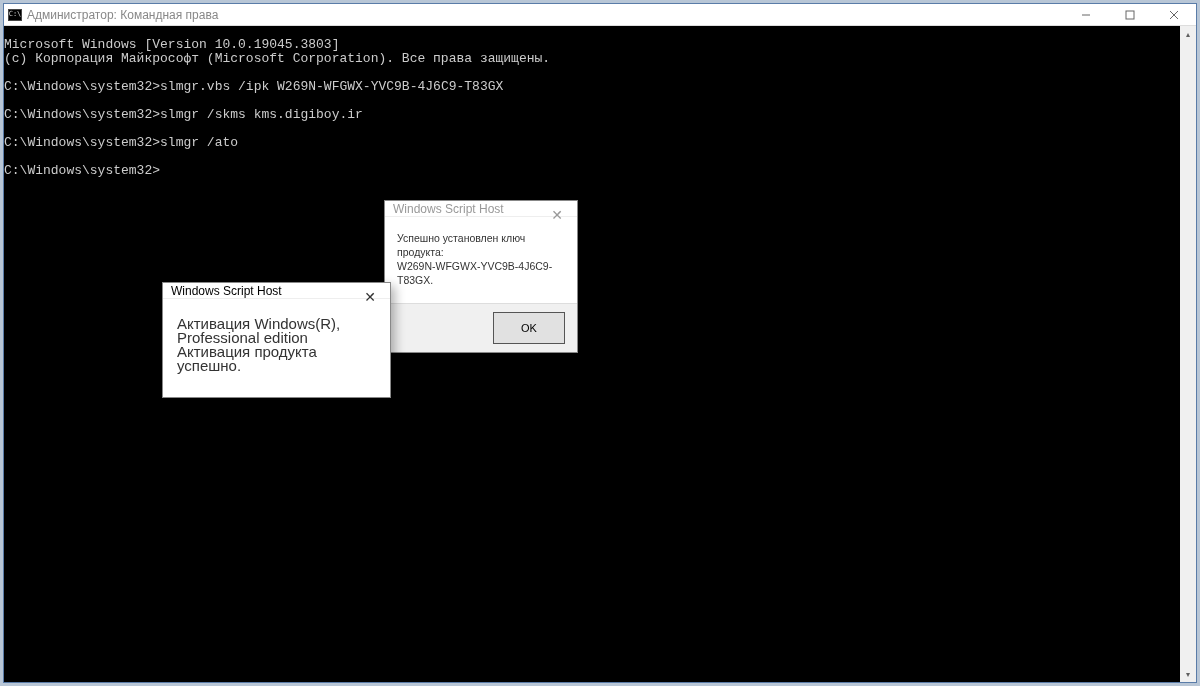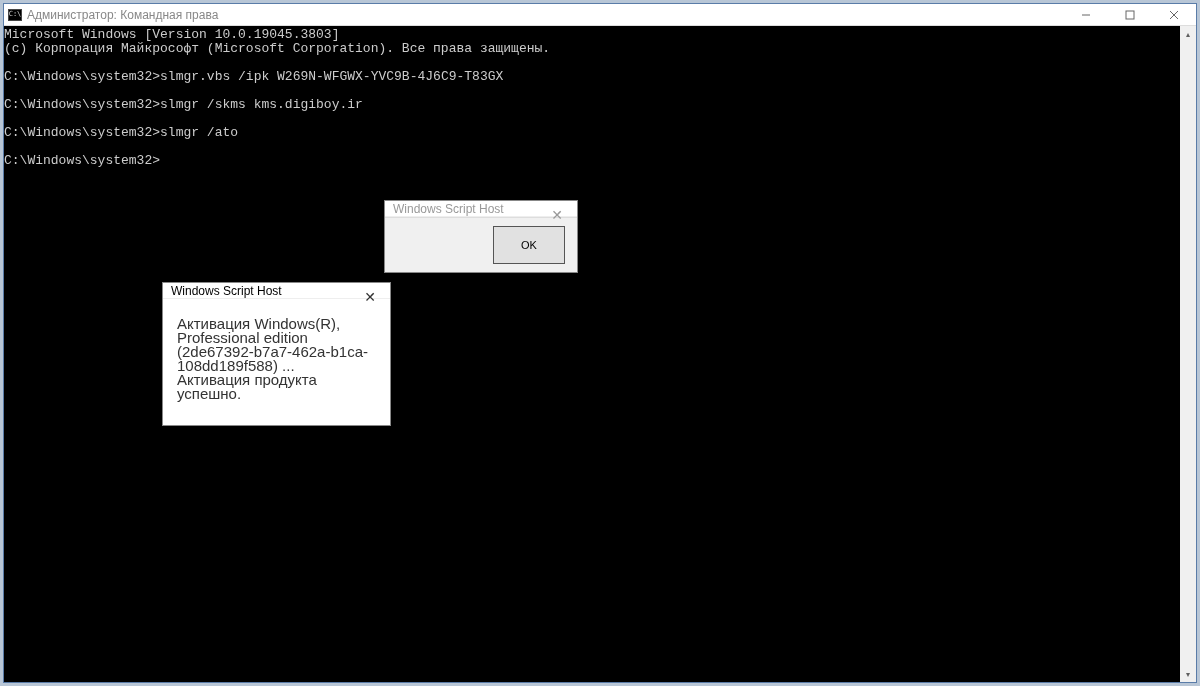--- a/index.html
+++ b/index.html
@@ -71,21 +71,21 @@
     background: #000;
     position: relative;
     overflow: hidden;
   }
   .console-text {
     font-family: Consolas, "Courier New", monospace;
     font-size: 13px;
     color: #ccc;
     line-height: 14px;
     white-space: pre;
-    padding: 2px 0 0 0;
+    padding: 12px 0 0 0;
   }
   .scrollbar-v {
     position: absolute;
     right: 0;
     top: 0;
     bottom: 0;
     width: 16px;
     background: #f0f0f0;
     display: flex;
     flex-direction: column;
@@ -140,21 +140,21 @@
   }
   .dialog .dlg-footer {
     background: #f0f0f0;
     padding: 8px 12px;
     display: flex;
     justify-content: flex-end;
     border-top: 1px solid #ddd;
   }
   .dialog .dlg-ok {
     min-width: 72px;
-    height: 38px;
+    height: 32px;
     background: #e1e1e1;
     border: 1px solid #888;
     font-size: 11px;
     cursor: default;
     outline: 1px solid #000;
     outline-offset: -3px;
   }
 
   #dialog1 { left: 380px; top: 174px; width: 194px; }
   #dialog1 .dlg-title { color: #999; }
@@ -209,31 +209,34 @@
       <div class="scroll-btn">▴</div>
       <div class="scroll-track"></div>
       <div class="scroll-btn">▾</div>
     </div>
 
     <div class="dialog" id="dialog1">
       <div class="dlg-title">
         <span>Windows Script Host</span>
         <div class="dlg-close">✕</div>
       </div>
+      <div class="dlg-body">
+        <div>Успешно установлен ключ продукта:</div>
+        <div>W269N-WFGWX-YVC9B-4J6C9-T83GX.</div>
+      </div>
       <div class="dlg-footer">
         <button class="dlg-ok">OK</button>
       </div>
     </div>
 
     <div class="dialog" id="dialog2">
       <div class="dlg-title">
         <span>Windows Script Host</span>
         <div class="dlg-close">✕</div>
       </div>
       <div class="dlg-body">
         <div>Активация Windows(R), Professional edition</div>
-        <div>(2de67392-b7a7-462a-b1ca-108dd189f588) ...</div>
         <div>Активация продукта успешно.</div>
       </div>
     </div>
 
   </div>
 </div>
 
 </body></html>

